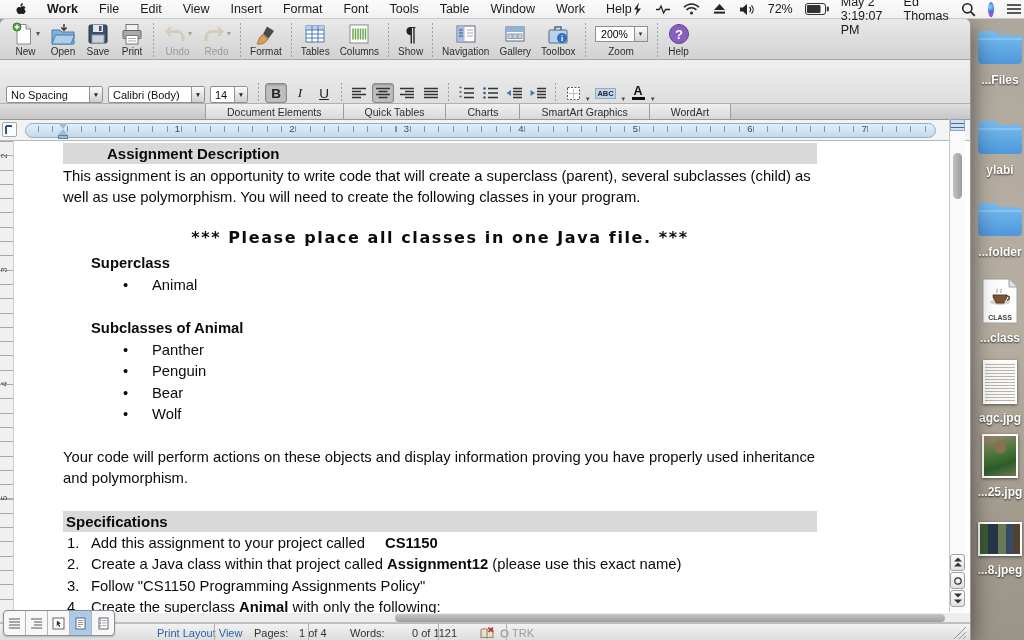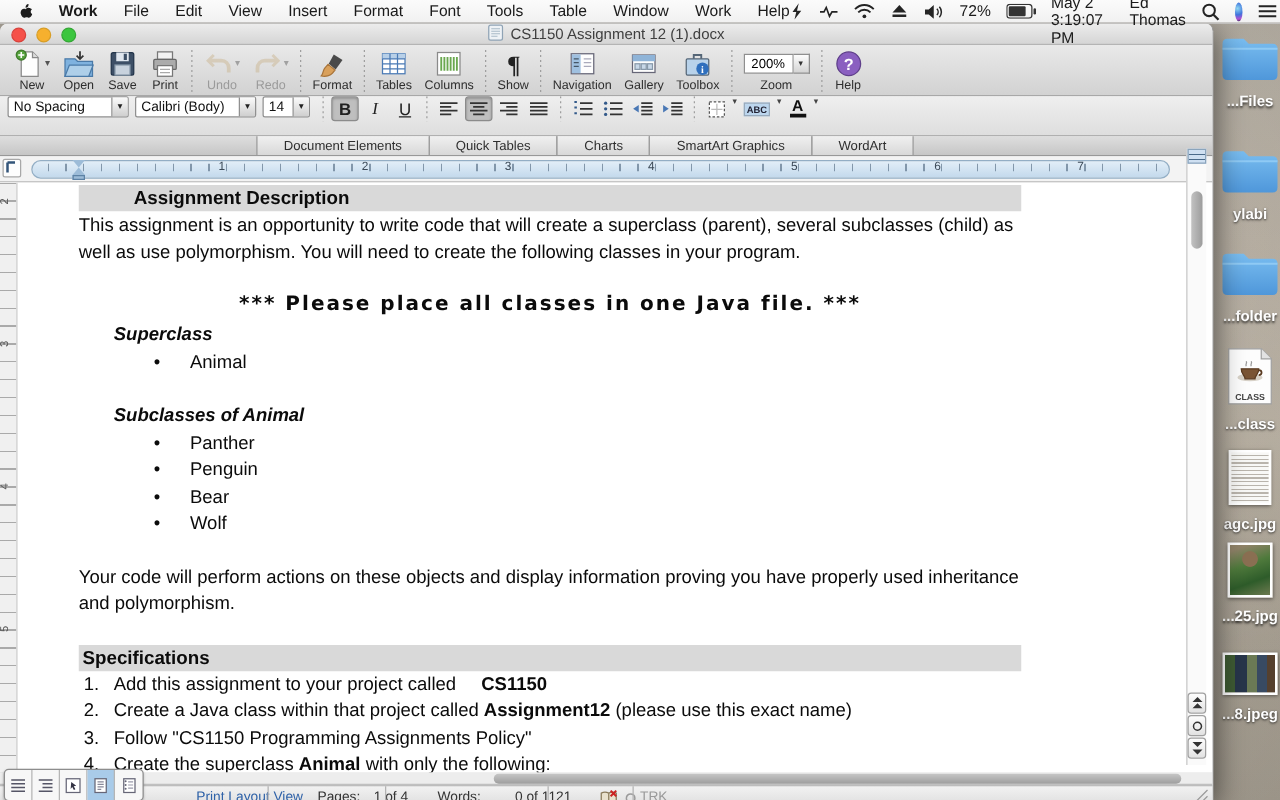--- a/index.html
+++ b/index.html
@@ -70,22 +70,22 @@
   .tdiv { width:1px; align-self:stretch; margin:2px 4px;
     background-image:linear-gradient(#9f9f9f 50%, transparent 50%); background-size:1px 4px; }
   .zoombox { display:flex; align-items:center; }
   .zval { width:40px; height:16px; background:#fff; border:1px solid #8f8f8f;
     font-size:10.5px; display:inline-flex; align-items:center; justify-content:center; }
   .zarr { width:13px; height:16px; border:1px solid #8f8f8f; border-left:none;
     background:linear-gradient(#fcfcfc,#d4d4d4); font-size:7px; display:inline-flex;
     align-items:center; justify-content:center; color:#333; }
 
   
-  .formatbar { height:32px; background:linear-gradient(#efefef,#dedede);
-    border-bottom:1px solid #b0b0b0; display:flex; align-items:flex-start; padding-left:6px; }
+  .formatbar { height:44px; background:linear-gradient(#efefef,#dedede);
+    border-bottom:1px solid #b0b0b0; display:flex; align-items:flex-end; padding-left:6px; }
   .combo { height:17px; background:#fff; border:1px solid #909090; border-radius:2px;
     display:flex; align-items:center; font-size:11px; color:#111; margin-right:5px; }
   .combo .cval { padding:0 4px; flex:1; white-space:nowrap; overflow:hidden; }
   .combo .carr { width:13px; height:100%; border-left:1px solid #909090;
     background:linear-gradient(#fbfbfb,#cfcfcf); font-size:6.5px; color:#222;
     display:flex; align-items:center; justify-content:center; }
   .fbtn { width:22px; height:20px; display:flex; align-items:center; justify-content:center;
     font-size:13.5px; color:#222; border-radius:3px; margin:0 1px; }
   .fbtn.pressed { background:#bfbfbf; border:1px solid #8b8b8b;
     box-shadow:inset 0 1px 2px rgba(0,0,0,.25); }
@@ -130,21 +130,21 @@
     background-image:repeating-linear-gradient(to bottom, rgba(100,100,100,.5) 0 1px, transparent 1px 14.3px); }
   .vnum { position:absolute; left:1px; font-size:9px; color:#555; transform:rotate(-90deg); }
   .doccontent { position:absolute; left:63px; top:0; width:754px; font-size:14.8px;
     color:#0b0b0b; }
   .docblock { position:absolute; left:0; width:754px; }
   .docbar { background:#d9d9d9; font-weight:bold; font-size:15px; line-height:21px;
     padding-left:3px; height:21px; }
   .dpara { line-height:21.3px; }
   .notice { text-align:center; font-weight:bold; font-size:16px; letter-spacing:1.6px;
     font-family:"DejaVu Sans", sans-serif; }
-  .schead { font-weight:bold; padding-left:28px; line-height:21px;font-style:italic; }
+  .schead { font-weight:bold; padding-left:28px; line-height:21px; }
   .b-item { position:relative; line-height:21.3px; padding-left:89px; }
   .b-dot { position:absolute; left:60px; }
   .spec-item { position:relative; line-height:21.4px; padding-left:28px; }
   .spec-num { position:absolute; left:4px; }
 
   
   .vscroll { position:absolute; right:5px; top:100px; width:16px; height:493px;
     background:#fafafa; border-left:1px solid #c8c8c8; z-index:4; }
   .vsplit { position:absolute; top:0; left:0; width:15px; height:12px; background:#cfe0f2;
     border:1px solid #8aa4bc;
@@ -293,34 +293,20 @@
     <span class="mi">
         <svg width="16" height="12" viewBox="0 0 16 12">
           <path d="M1 2h14M1 6h14M1 10h14" stroke="#242424" stroke-width="1.6"></path>
         </svg>
       </span>
   </div>
 </div>
 
 <div class="window">
 
-  <div class="titlebar">
-    <div class="lights">
-      <span class="light l-red"></span>
-      <span class="light l-yellow"></span>
-      <span class="light l-green"></span>
-    </div>
-    <div class="wtitle">
-      <span><svg width="13" height="14" viewBox="0 0 13 14">
-            <rect x="1" y="1" width="11" height="12" rx="1.5" fill="#eef2f6" stroke="#8fa3b5"></rect>
-            <path d="M3 4h7M3 6h7M3 8h7M3 10h5" stroke="#a9bac8" stroke-width=".9"></path>
-          </svg></span>
-      <span>CS1150 Assignment 12 (1).docx</span>
-    </div>
-  </div>
 
   <div class="toolbar" id="toolbar">
       <div class="tbtn">
         <div class="ticonrow">
           <span class="ticon">
             <svg width="24" height="24" viewBox="0 0 24 24">
               <path d="M6 2.5h9l4.5 4.5v15H6z" fill="#fefefe" stroke="#8a8a8a"></path>
               <path d="M15 2.5V7h4.5" fill="#dcdcdc" stroke="#8a8a8a"></path>
               <circle cx="6" cy="5" r="4" fill="#57a33e" stroke="#3f7a2c"></circle>
               <path d="M6 2.6v4.8M3.6 5h4.8" stroke="#fff" stroke-width="1.3"></path>

